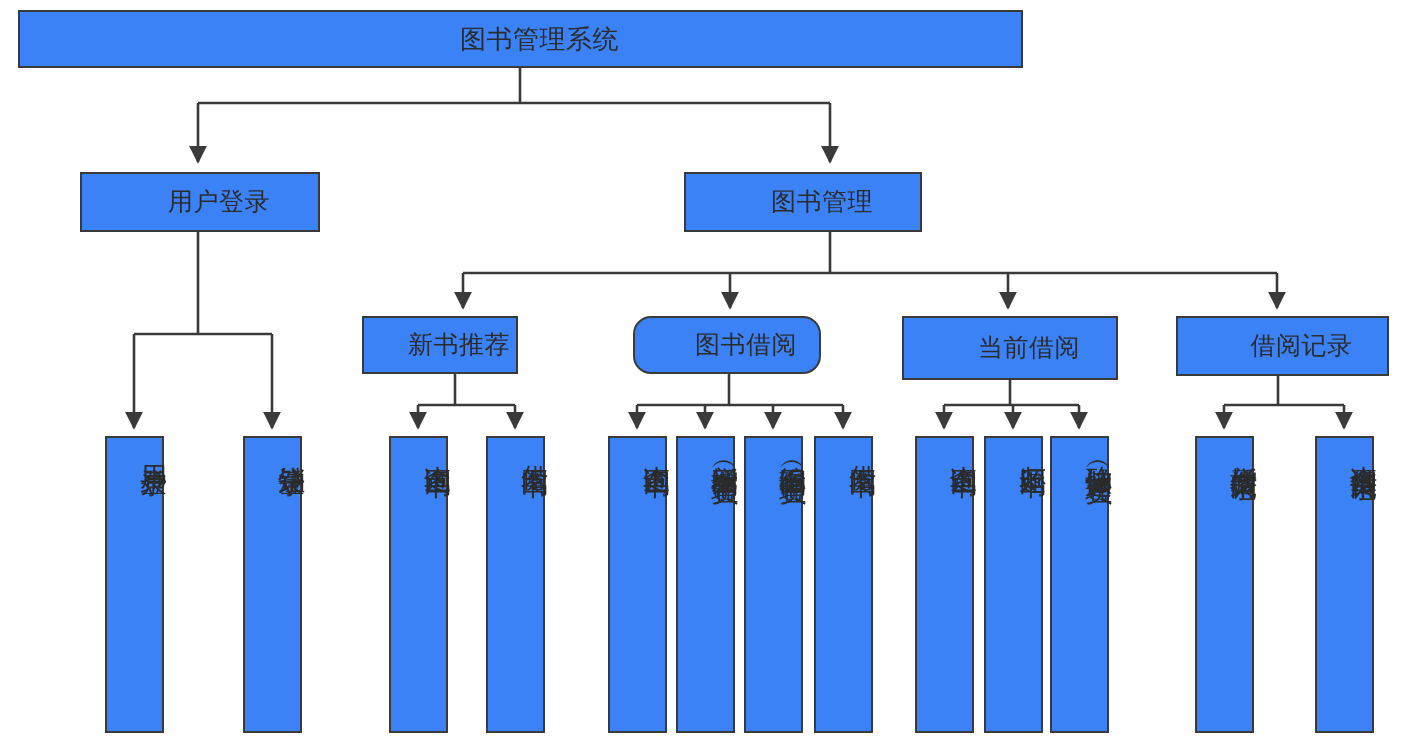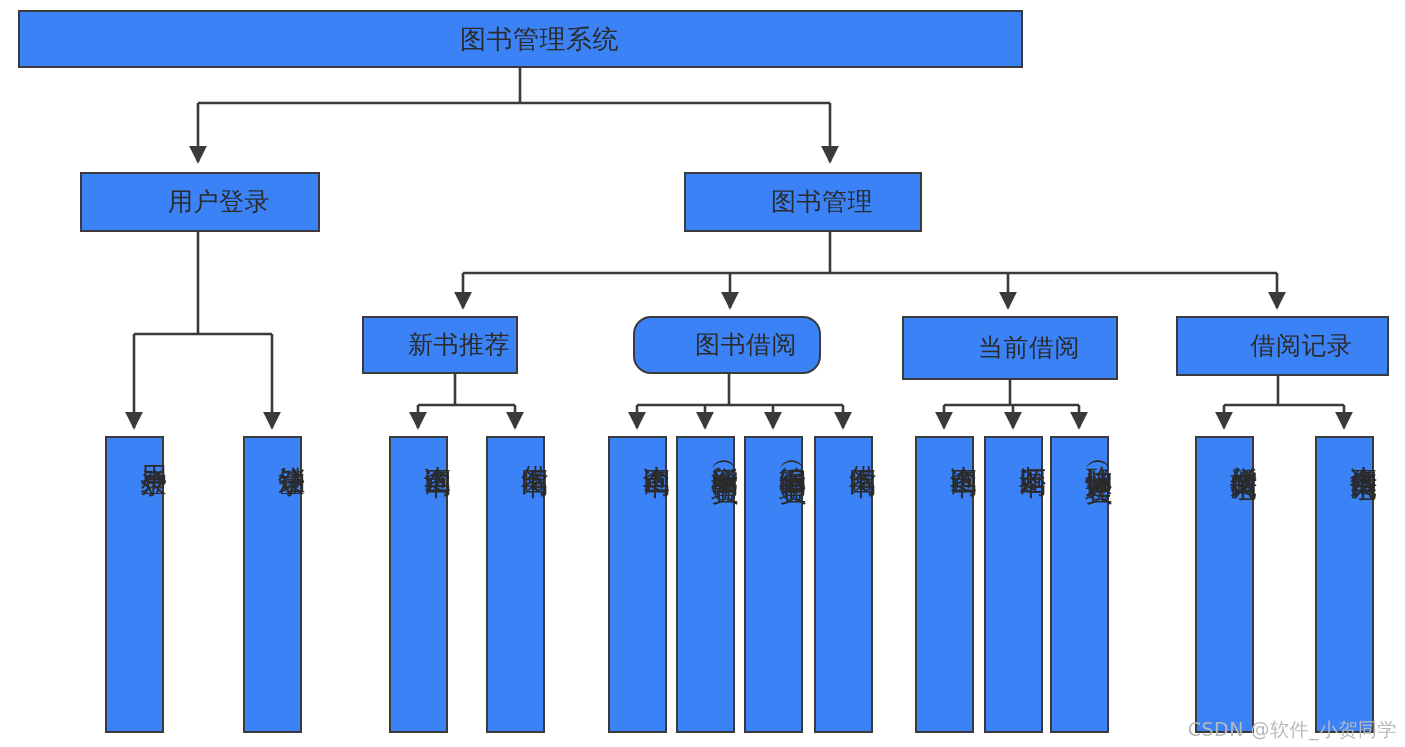--- a/index.html
+++ b/index.html
@@ -205,15 +205,14 @@
   </div>
 
   <div class="node vert" style="left:1195px; top:436px; width:59px; height:297px;">
     <span class="label">新增借阅记录</span>
   </div>
 
   <div class="node vert" style="left:1315px; top:436px; width:59px; height:297px;">
     <span class="label">查询借阅记录</span>
   </div>
 
-  <div id="watermark">CSDN @软件_小贺同学</div>
 
 </div>
 
 </body></html>

